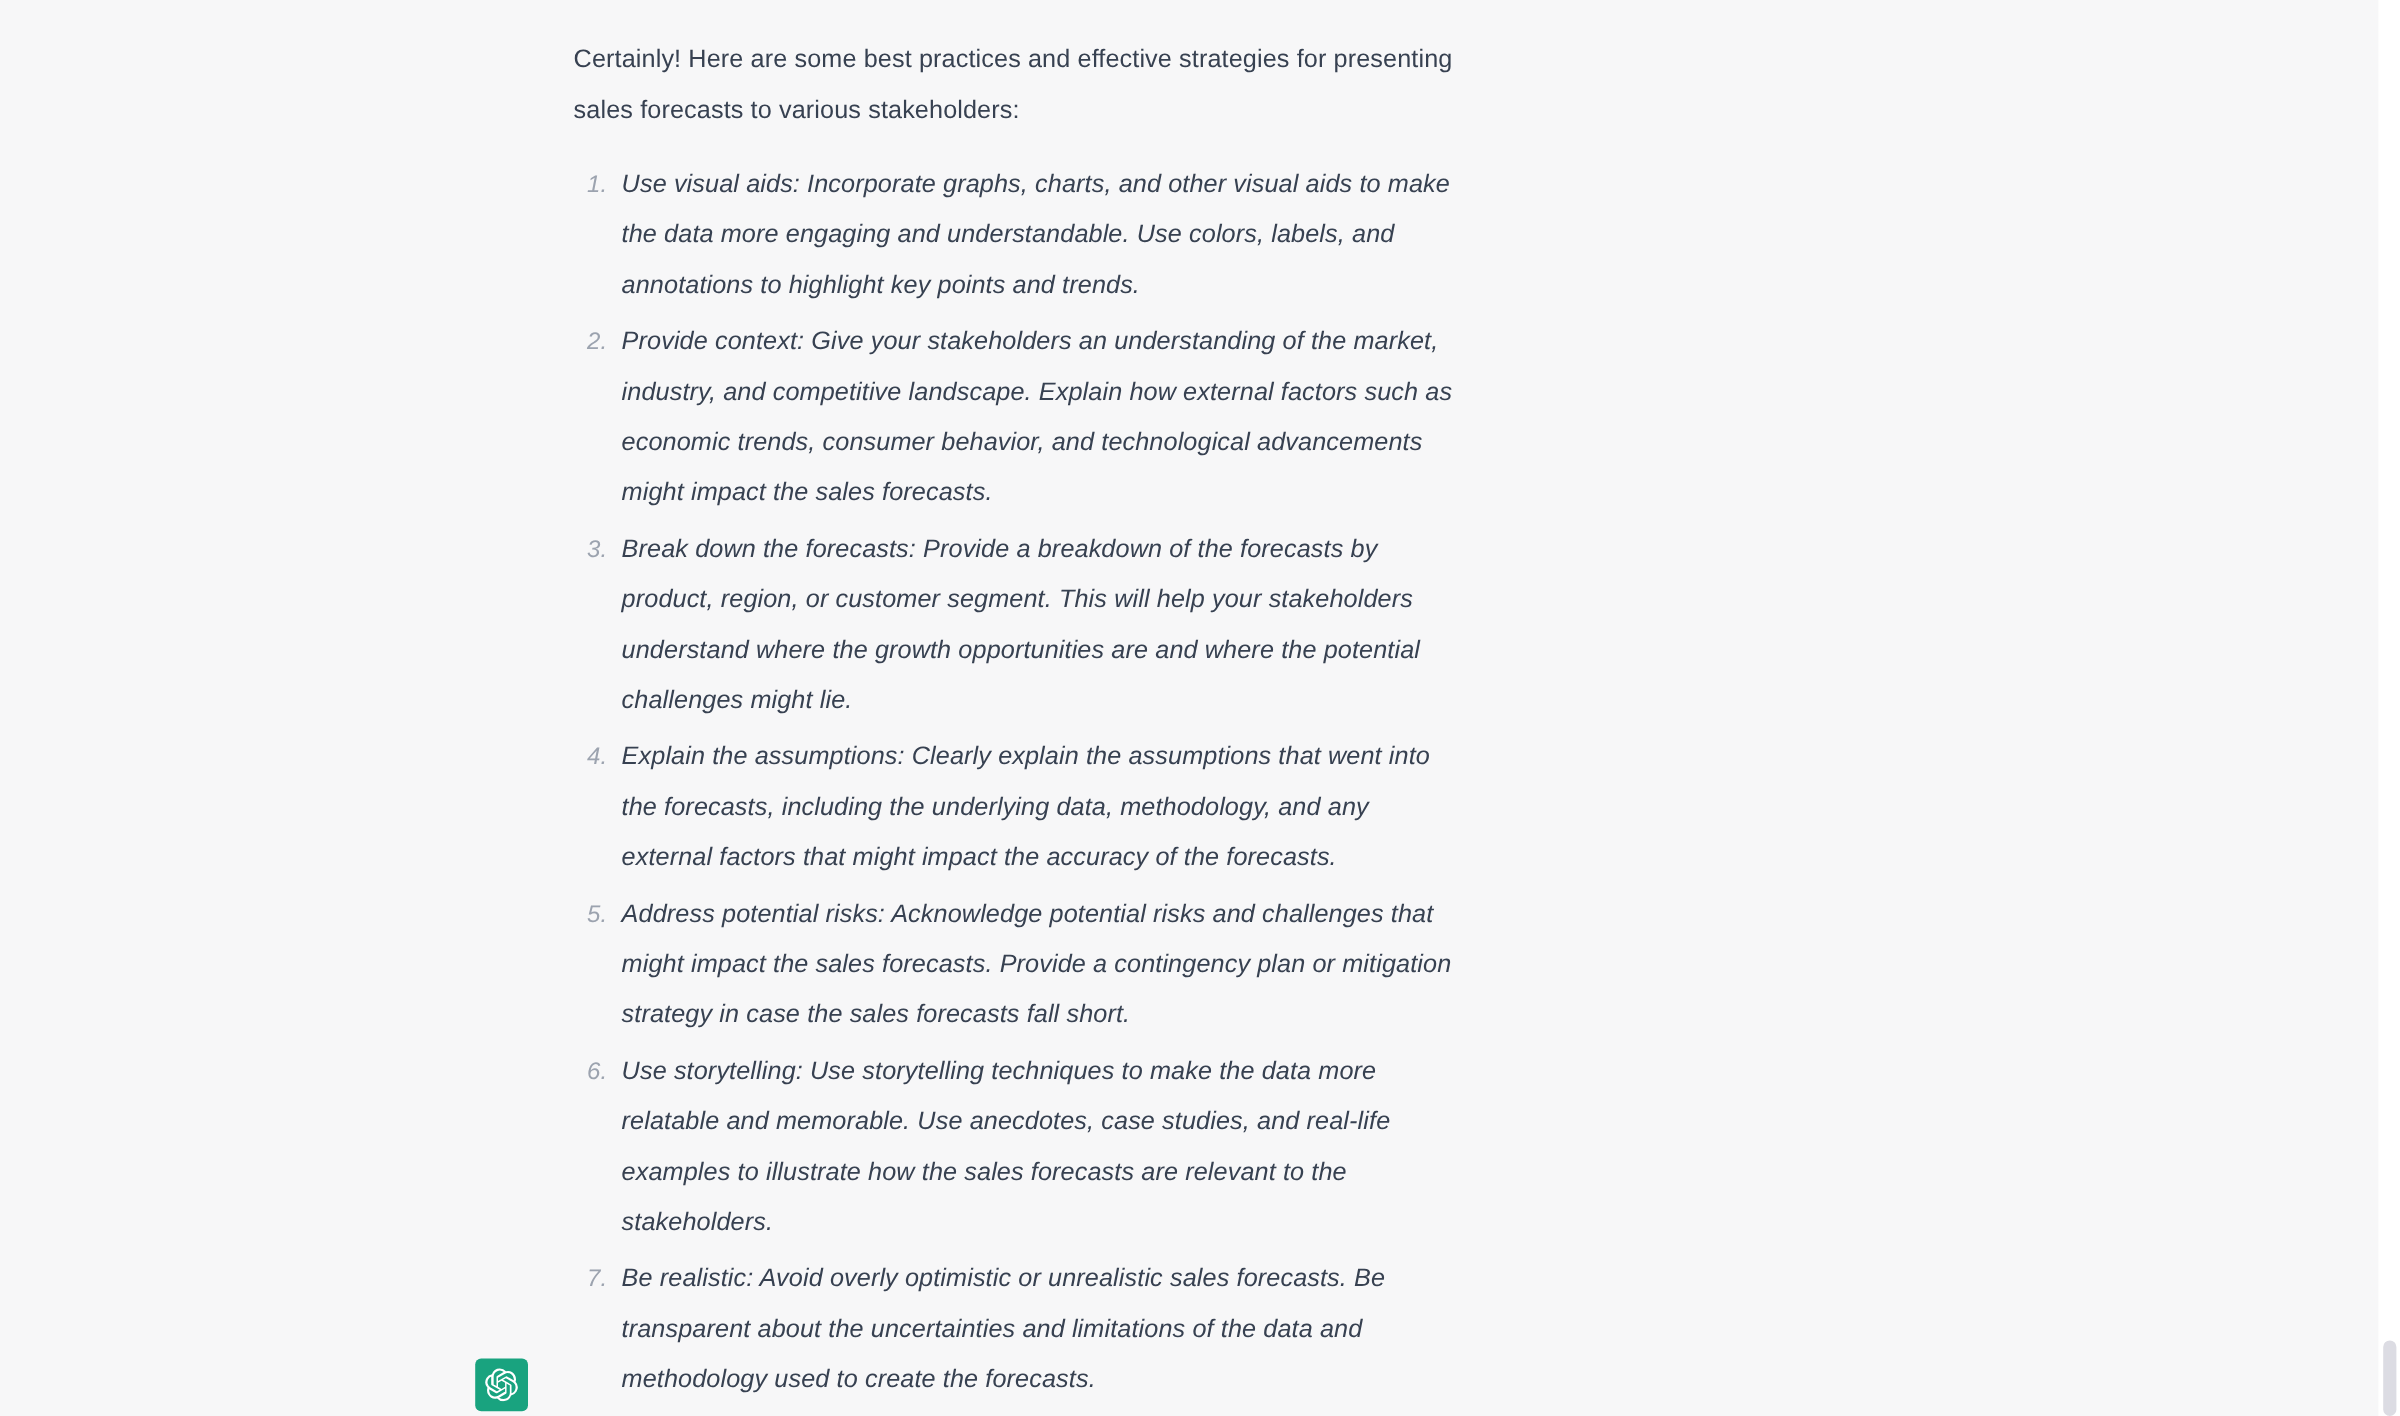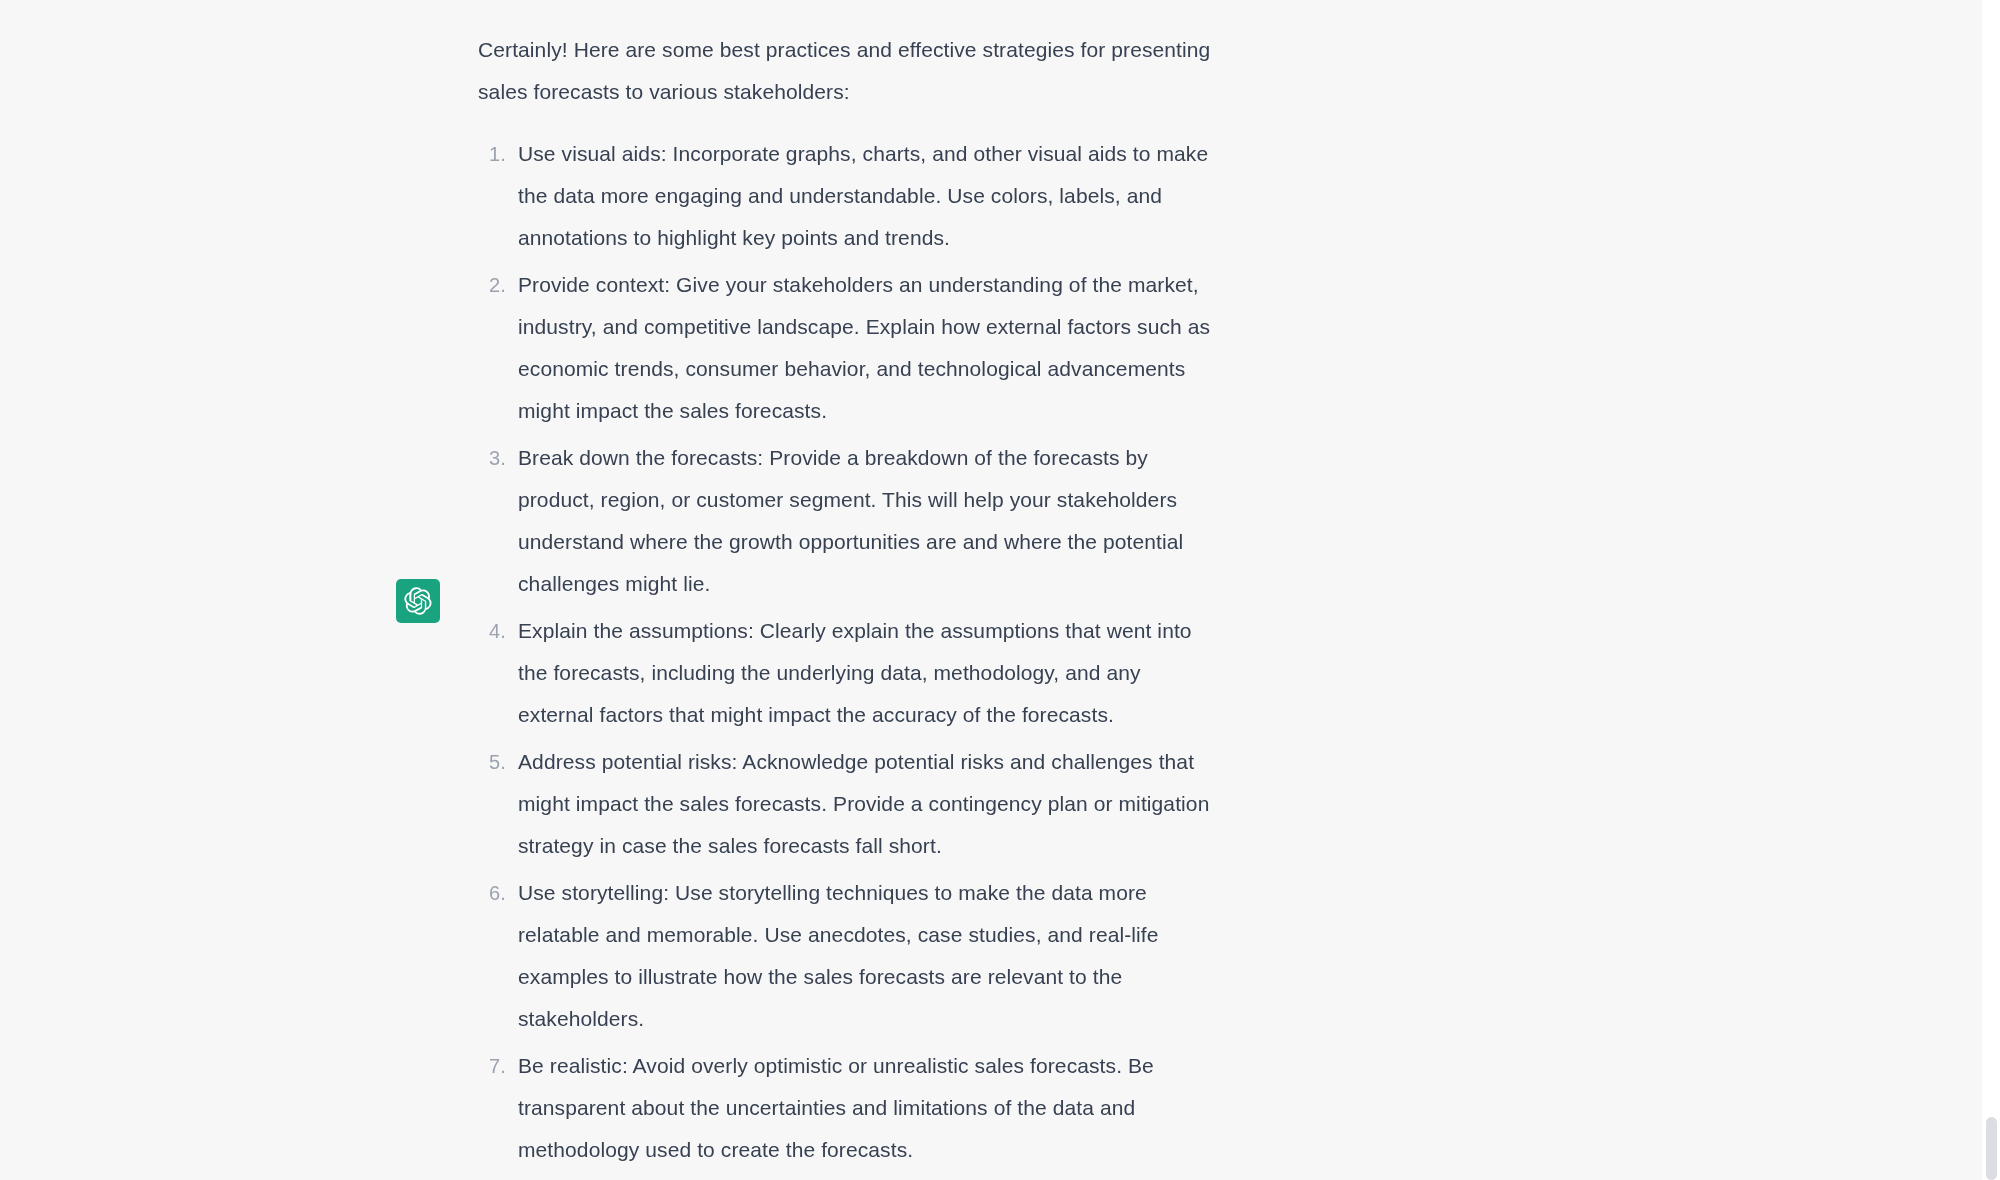--- a/index.html
+++ b/index.html
@@ -45,21 +45,21 @@
     left: 0;
     top: 0;
     width: 1982px;
     padding: 25px 0 0 0;
     display: flex;
     justify-content: flex-start;
   }
 
   .message-inner {
     display: flex;
-    align-items: center;
+    align-items: flex-end;
     margin-left: 396px;
   }
 
   .avatar {
     width: 44px;
     height: 44px;
     min-width: 44px;
     border-radius: 5px;
     background: #19a37f;
     display: flex;
@@ -88,20 +88,21 @@
     margin: 20px 0 0 0;
     padding: 0;
     counter-reset: bp;
   }
 
   ol.best-practices > li {
     counter-increment: bp;
     position: relative;
     padding-left: 40px;
     margin: 0 0 5px 0;
+    font-style: italic;
   }
 
   ol.best-practices > li::before {
     content: counter(bp) ".";
     position: absolute;
     left: 0;
     top: 0;
     width: 28px;
     text-align: right;
     color: #9ca3af;

